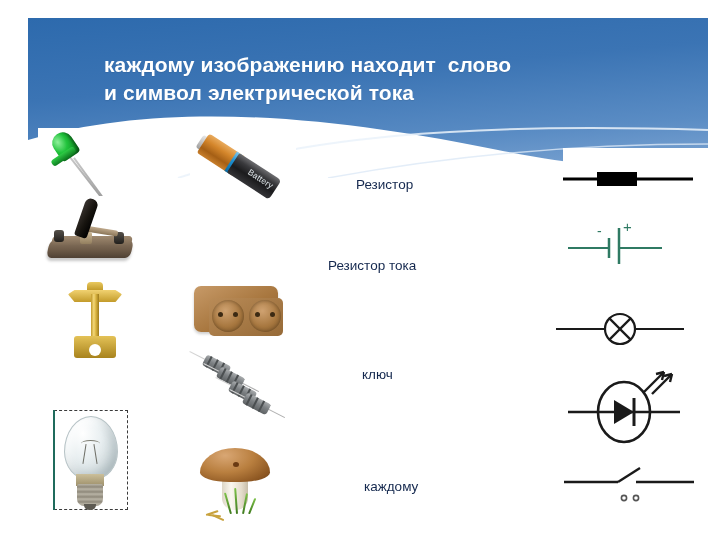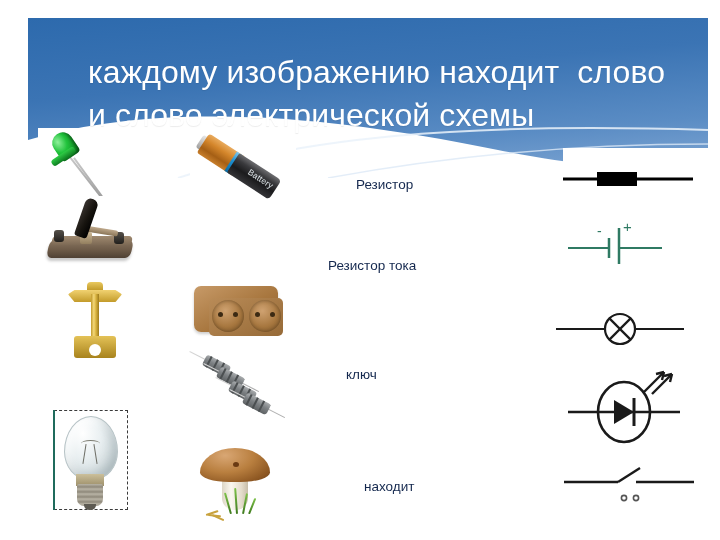--- a/index.html
+++ b/index.html
@@ -28,28 +28,28 @@
   }
   .header-band .wave-svg {
     position: absolute;
     left: 0;
     top: 0;
     width: 680px;
     height: 160px;
   }
   .title-block {
     position: absolute;
-    left: 60px;
+    left: 76px;
     top: 33px;
     width: 600px;
     color: #ffffff;
-    font-size: 32px;
+    font-size: 21px;
     line-height: 1.33;
     letter-spacing: 0.1px;
-    font-weight: 400;
+    font-weight: 700;
     text-shadow: 0 1px 1px rgba(0,0,0,0.08);
   }
   .title-line { display: block; white-space: pre; }
 
   
   .pic {
     position: absolute;
     background: #ffffff;
   }
 
@@ -305,21 +305,21 @@
   
   .word-label {
     position: absolute;
     color: #14284e;
     font-size: 13.5px;
     font-family: "Liberation Sans", sans-serif;
     white-space: nowrap;
   }
   .wl-resistor { left: 356px; top: 177px; }
   .wl-source   { left: 328px; top: 258px; }
-  .wl-key      { left: 346px; top: 367px; }
+  .wl-key      { left: 362px; top: 367px; }
   .wl-lamp     { left: 364px; top: 479px; }
 
   
   .symbol { position: absolute; }
   .sym-resistor { left: 563px; top: 148px; width: 150px; height: 48px; background: #ffffff; }
   .sym-battery  { left: 566px; top: 218px; width: 112px; height: 48px; }
   .sym-lamp     { left: 556px; top: 306px; width: 128px; height: 46px; }
   .sym-led      { left: 568px; top: 362px; width: 124px; height: 84px; }
   .sym-switch   { left: 562px; top: 460px; width: 134px; height: 50px; }
 </style>
@@ -332,21 +332,21 @@
     <svg class="wave-svg" viewBox="0 0 680 160" preserveAspectRatio="none">
       <path d="M0,122 C150,78 330,104 470,132 C560,150 630,154 680,150 L680,160 L0,160 Z" fill="#ffffff"></path>
       <path d="M0,132 C160,96 340,118 480,142 C570,157 635,160 680,158 L680,160 L0,160 Z" fill="#ffffff" opacity="0.9"></path>
       <path d="M150,160 C270,120 430,104 680,112" fill="none" stroke="#eaf2fa" stroke-width="2" opacity="0.85"></path>
       <path d="M300,160 C420,138 540,126 680,126" fill="none" stroke="#dce9f6" stroke-width="1.4" opacity="0.8"></path>
       <path d="M470,160 C540,150 610,144 680,142" fill="none" stroke="#ffffff" stroke-width="1.2" opacity="0.75"></path>
     </svg>
 
     <div class="title-block">
       <span class="title-line">каждому изображению находит  слово</span>
-      <span class="title-line">и слово электрической схемы</span>
+      <span class="title-line">и символ электрической тока</span>
     </div>
   </div>
 
   <div class="pic led-photo">
     <div class="led-leg a"></div>
     <div class="led-leg b"></div>
     <div class="led-body"></div>
     <div class="led-flange"></div>
   </div>
 
@@ -448,21 +448,21 @@
     <div class="grass-blade gb3"></div>
     <div class="grass-blade gb4"></div>
     <div class="straw st1"></div>
     <div class="straw st2"></div>
     <div class="straw st3"></div>
   </div>
 
   <div class="word-label wl-resistor">Резистор</div>
   <div class="word-label wl-source">Резистор тока</div>
   <div class="word-label wl-key">ключ</div>
-  <div class="word-label wl-lamp">находит</div>
+  <div class="word-label wl-lamp">каждому</div>
 
   <div class="symbol sym-resistor">
     <svg width="150" height="48" viewBox="0 0 150 48">
       <rect x="0" y="0" width="99" height="48" fill="#ffffff"></rect>
       <line x1="0" y1="31" x2="130" y2="31" stroke="#000000" stroke-width="3"></line>
       <rect x="34" y="24" width="40" height="14" fill="#000000"></rect>
     </svg>
   </div>
 
   <div class="symbol sym-battery">

